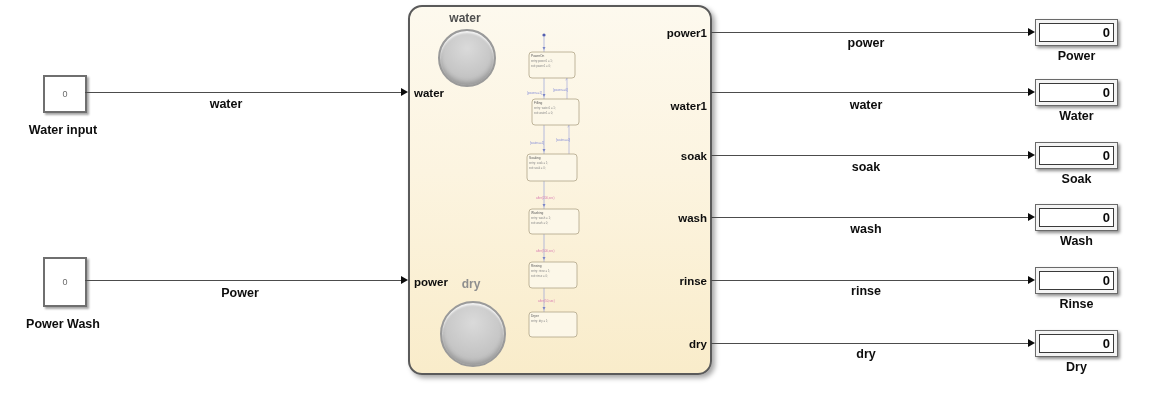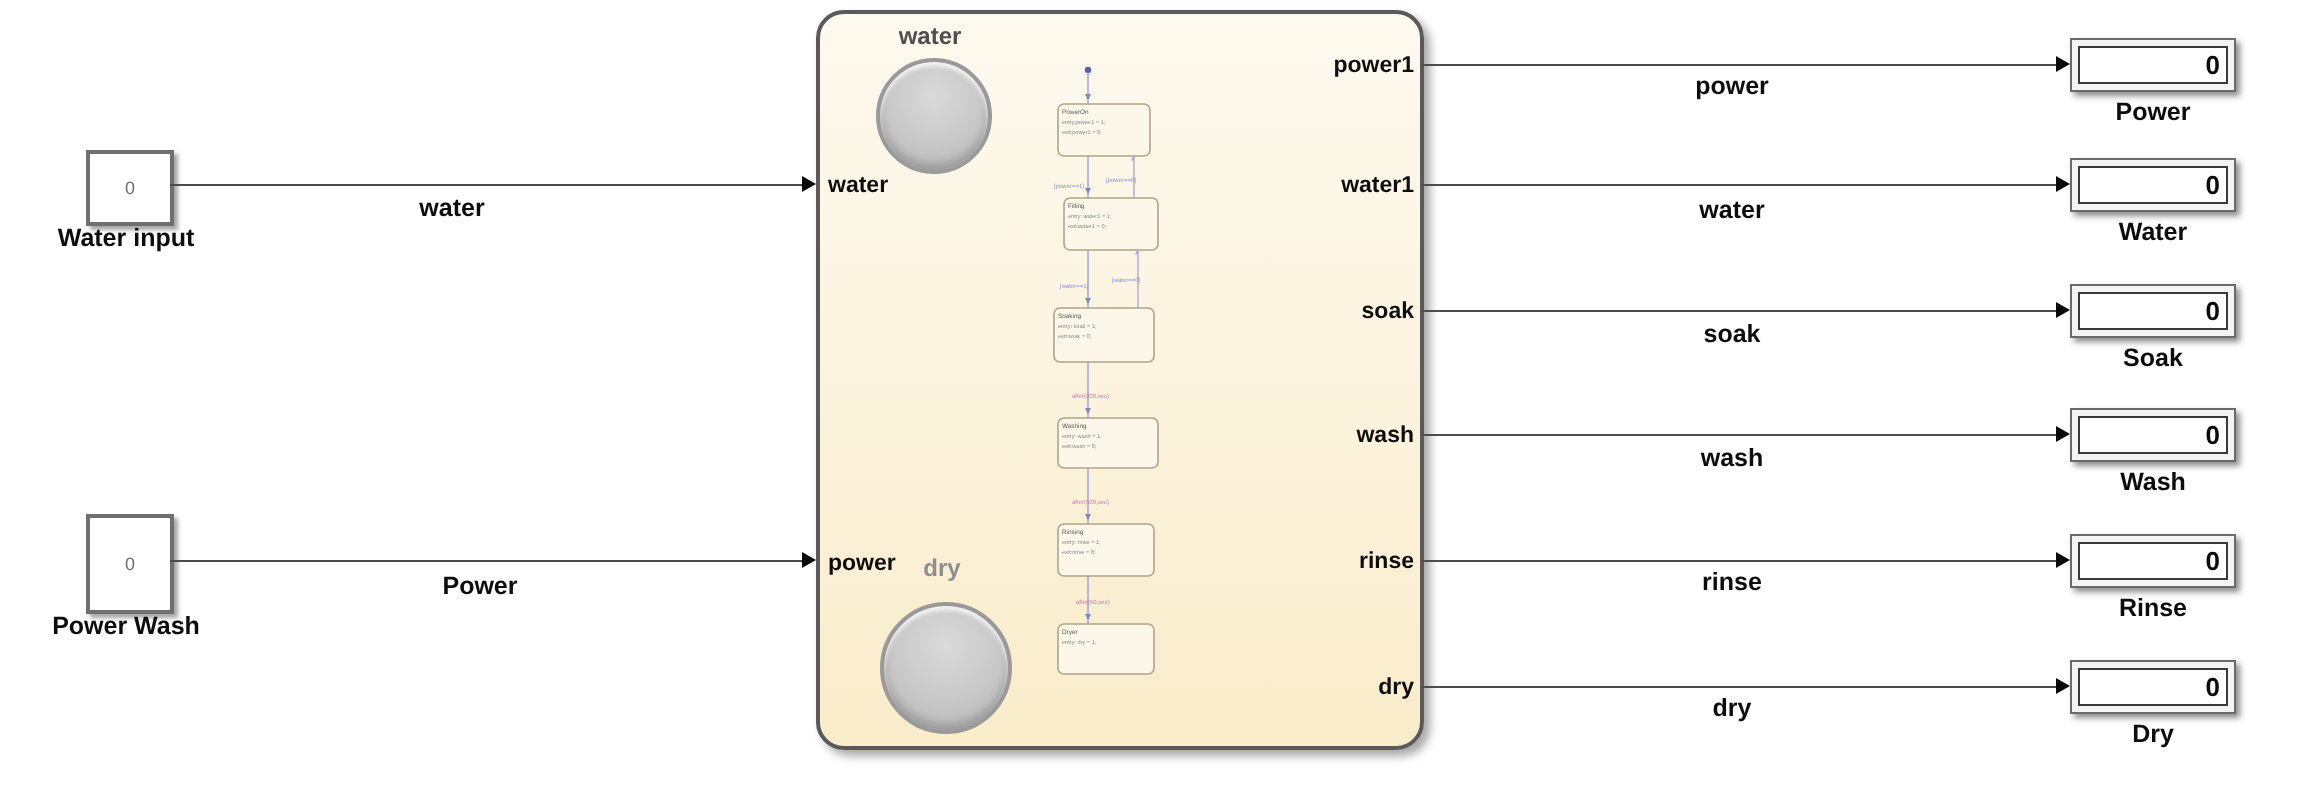--- a/index.html
+++ b/index.html
@@ -10,21 +10,21 @@
   .line{position:absolute;height:1px;background:#4c4c4c;}
   .arrow{position:absolute;width:0;height:0;border-top:4px solid transparent;
          border-bottom:4px solid transparent;border-left:7px solid #0a0a0a;}
 
   
   .src{position:absolute;background:#fff;border:2px solid #6f6f6f;
        box-shadow:2px 2px 2px rgba(0,0,0,.35);
        display:flex;align-items:center;justify-content:center;}
   .src-value{font-size:9px;color:#6a6a6a;}
 
-  .blk-label{position:absolute;font-weight:bold;font-size:12.5px;color:#0d0d0d;text-align:center;}
+  .blk-label{position:absolute;font-weight:bold;font-size:12.5px;color:#0d0d0d;text-align:center;margin-top:11px;}
   .sig-label{position:absolute;font-weight:bold;font-size:12.5px;color:#0d0d0d;text-align:center;}
 
   
   .chart{position:absolute;left:408px;top:5px;width:300px;height:366px;
          border:2px solid #5a5a5a;border-radius:14px;
          background:linear-gradient(180deg,#fdf9ee 0%,#fcf4e0 45%,#f9ecca 100%);
          box-shadow:3px 3px 5px rgba(0,0,0,.35);}
   .port{position:absolute;font-weight:bold;font-size:11.5px;color:#0d0d0d;white-space:nowrap;}
   .port.in{left:4px;}
   .port.out{right:3px;text-align:right;padding-left:20px;}
@@ -77,21 +77,21 @@
   <div class="line" style="left:85px;top:280px;width:316px;"></div>
   <div class="arrow" style="left:401px;top:276px;"></div>
   <div class="sig-label" style="left:200px;top:286px;width:80px;">Power</div>
 
   <div class="chart">
 
     <div class="port in" style="top:80px;">water</div>
     <div class="port in" style="top:269px;">power</div>
 
     <div class="port out" style="top:20px;">power1</div>
-    <div class="port out" style="top:80px;">water1</div>
+    <div class="port out" style="top:93px;">water1</div>
     <div class="port out" style="top:143px;">soak</div>
     <div class="port out" style="top:205px;">wash</div>
     <div class="port out" style="top:268px;">rinse</div>
     <div class="port out" style="top:331px;">dry</div>
 
     <div class="knob-label k1" style="left:28px;top:4px;width:54px;">water</div>
     <div class="knob" style="left:28px;top:22px;width:54px;height:54px;"></div>
 
     <div class="knob-label k2" style="left:30px;top:270px;width:62px;">dry</div>
     <div class="knob" style="left:30px;top:294px;width:62px;height:62px;"></div>

